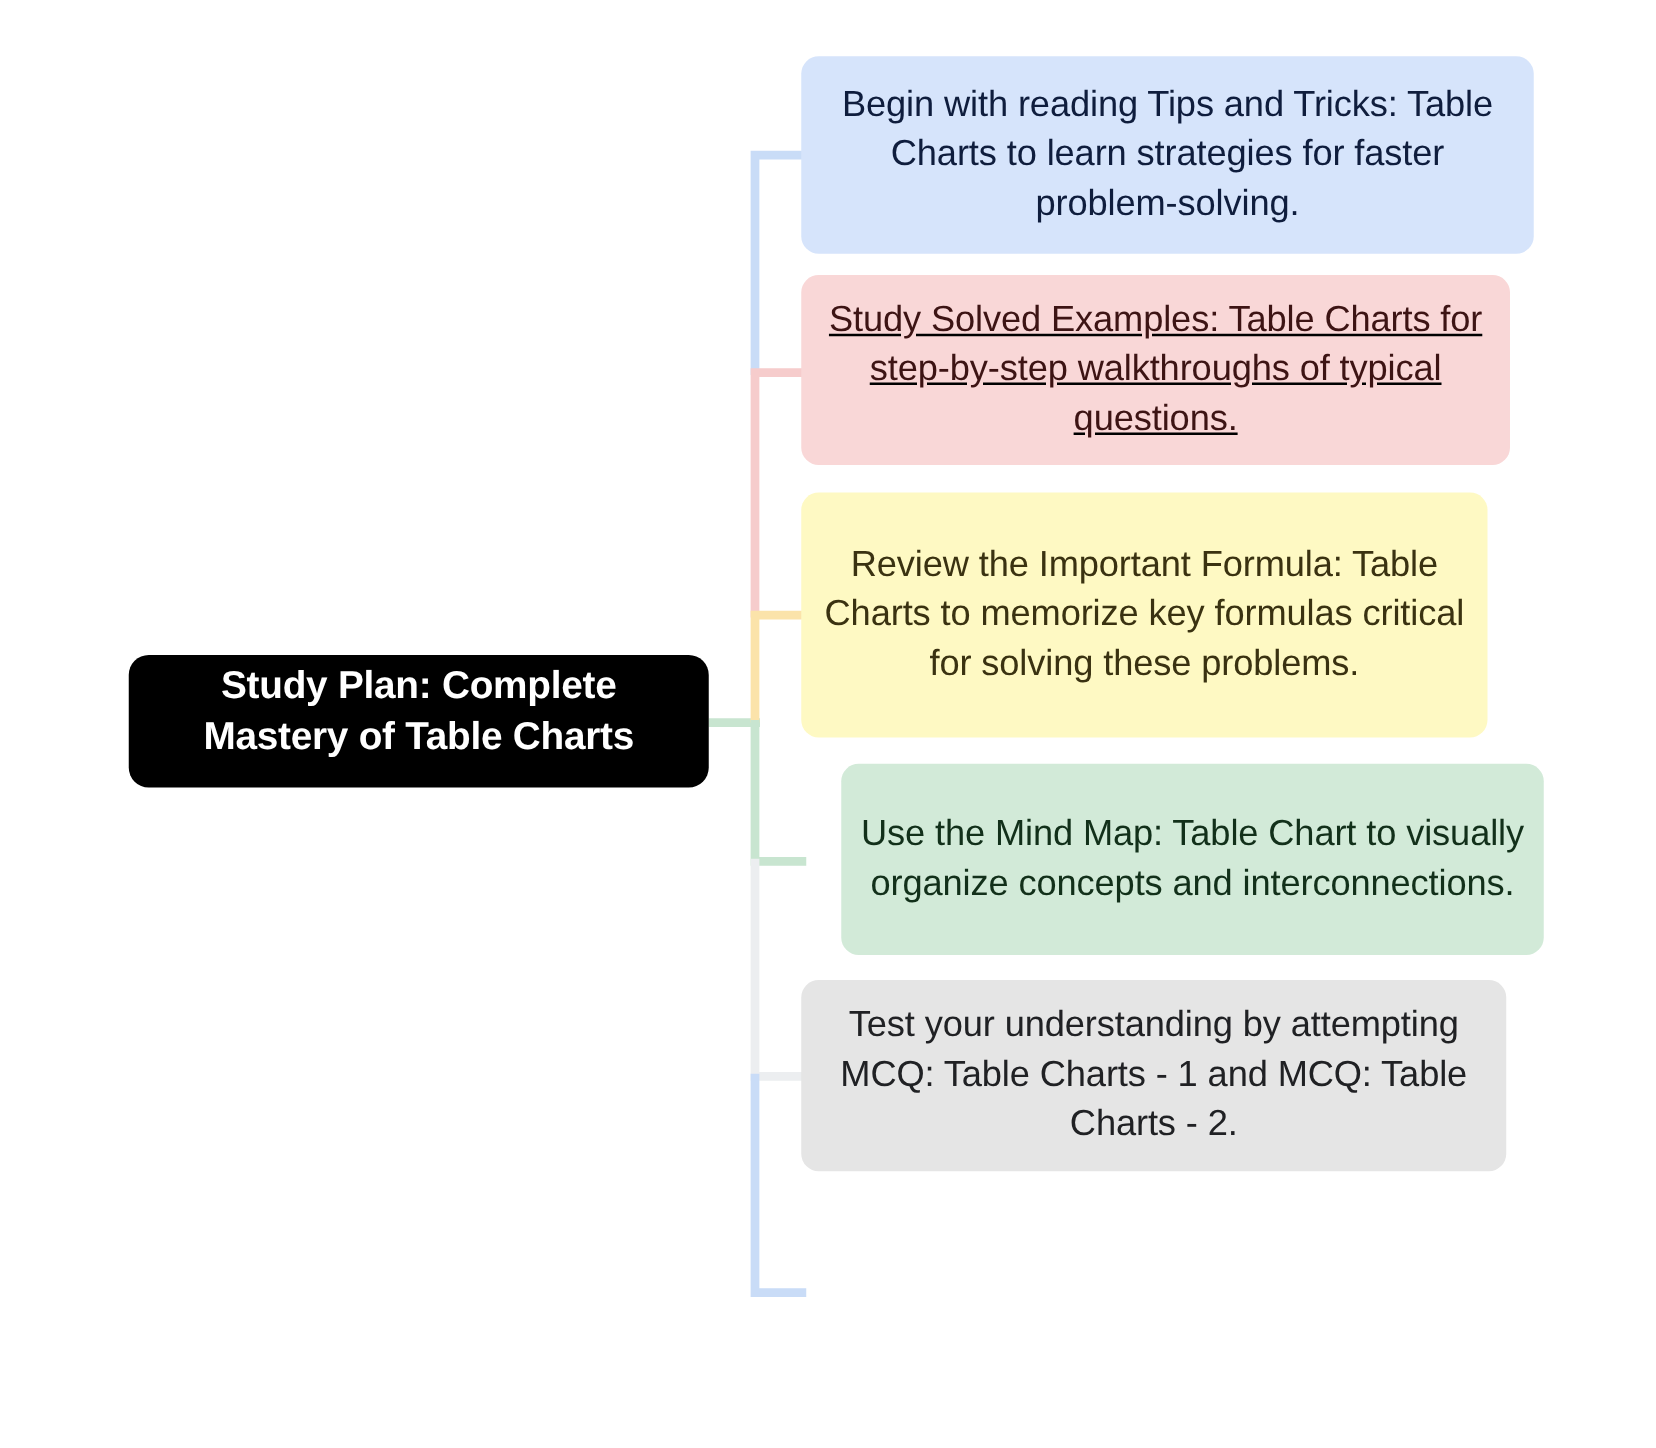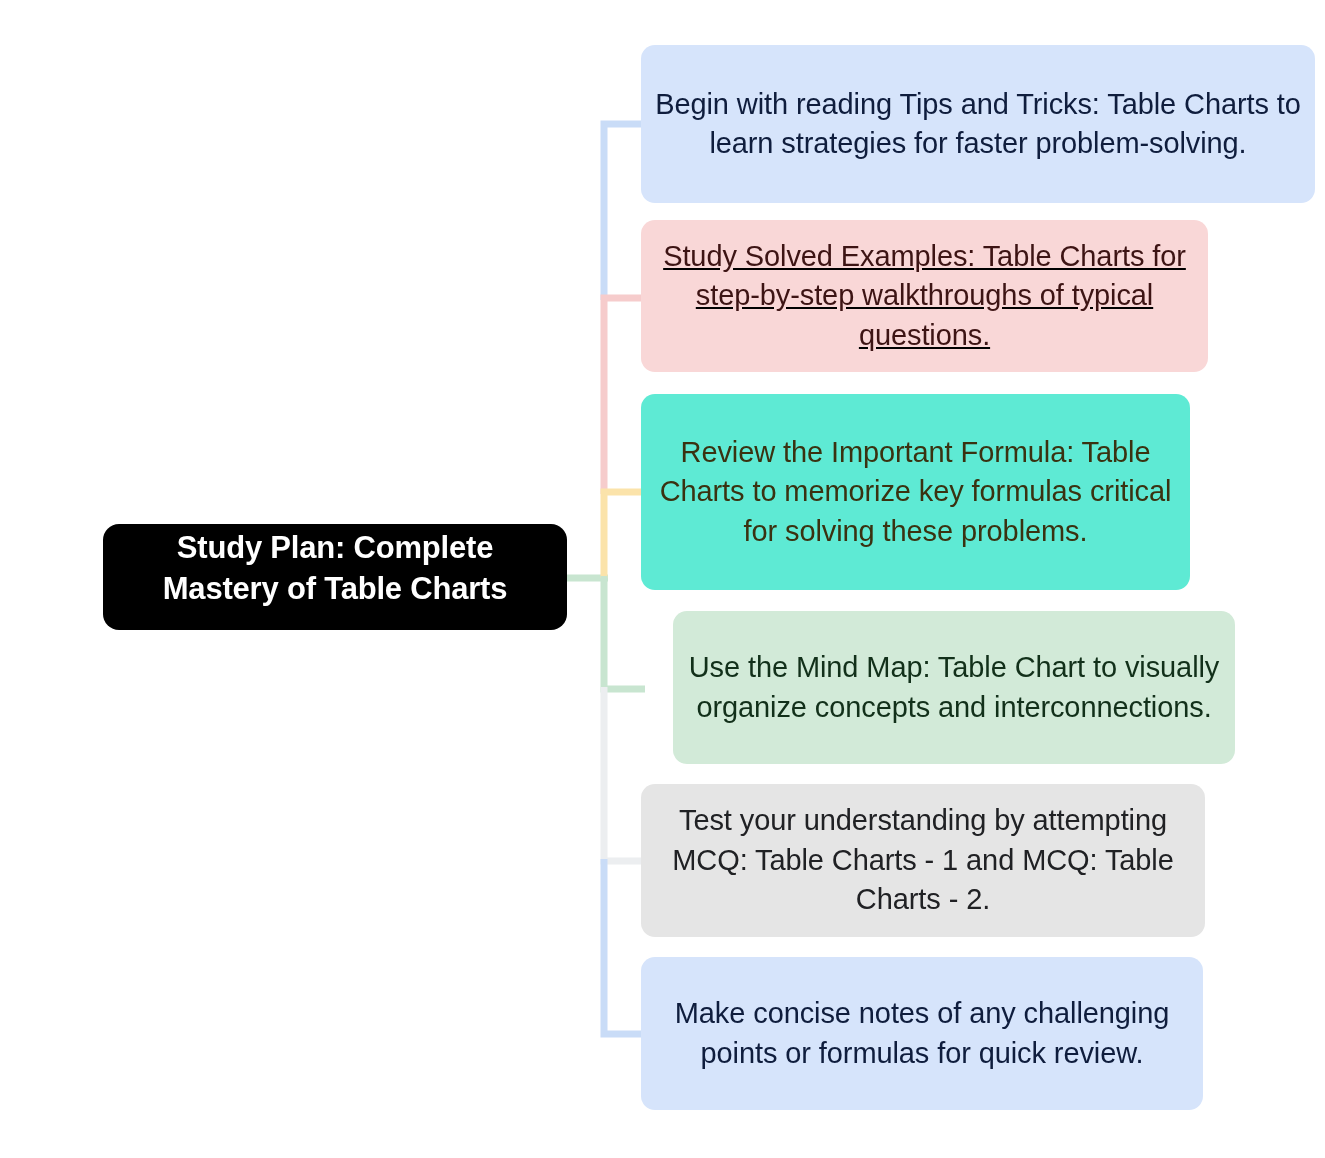--- a/index.html
+++ b/index.html
@@ -113,38 +113,35 @@
       <path d="M 604 687 L 604 861 L 645 861" stroke="#eceef0"></path>
 
       <path d="M 604 859 L 604 1034 L 645 1034" stroke="#c9dcf7"></path>
     </g>
   </svg>
 
   <div id="root-node">
     <span class="root-text">Study Plan: Complete Mastery of Table Charts</span>
   </div>
 
-  <div class="branch-box" style="left:641px; top:45px; width:674px; height:158px; background:#d6e4fb;">
+  <div class="branch-box" style="left:641px; top:45px; width:586px; height:158px; background:#d6e4fb;">
     <span class="branch-text" style="color:#0f1d3d;">Begin with reading Tips and Tricks: Table Charts to learn strategies for faster problem-solving.</span>
   </div>
 
   <div class="branch-box" style="left:641px; top:220px; width:567px; height:152px; background:#f9d7d7;text-decoration:underline;">
     <span class="branch-text" style="color:#3d1414;">Study Solved Examples: Table Charts for step-by-step walkthroughs of typical questions.</span>
   </div>
 
-  <div class="branch-box" style="left:641px; top:394px; width:549px; height:196px; background:#5eead4;">
+  <div class="branch-box" style="left:641px; top:394px; width:549px; height:196px; background:#fef9c3;">
     <span class="branch-text" style="color:#3a3211;">Review the Important Formula: Table Charts to memorize key formulas critical for solving these problems.</span>
   </div>
 
   <div class="branch-box" style="left:673px; top:611px; width:562px; height:153px; background:#d2ead8;">
     <span class="branch-text" style="color:#12301a;">Use the Mind Map: Table Chart to visually organize concepts and interconnections.</span>
   </div>
 
   <div class="branch-box" style="left:641px; top:784px; width:564px; height:153px; background:#e5e5e5;">
     <span class="branch-text" style="color:#202124;">Test your understanding by attempting MCQ: Table Charts - 1 and MCQ: Table Charts - 2.</span>
   </div>
 
-  <div class="branch-box" style="left:641px; top:957px; width:562px; height:153px; background:#d6e4fb;">
-    <span class="branch-text" style="color:#0f1d3d;">Make concise notes of any challenging points or formulas for quick review.</span>
-  </div>
 
 
 </div>
 
 </body></html>

